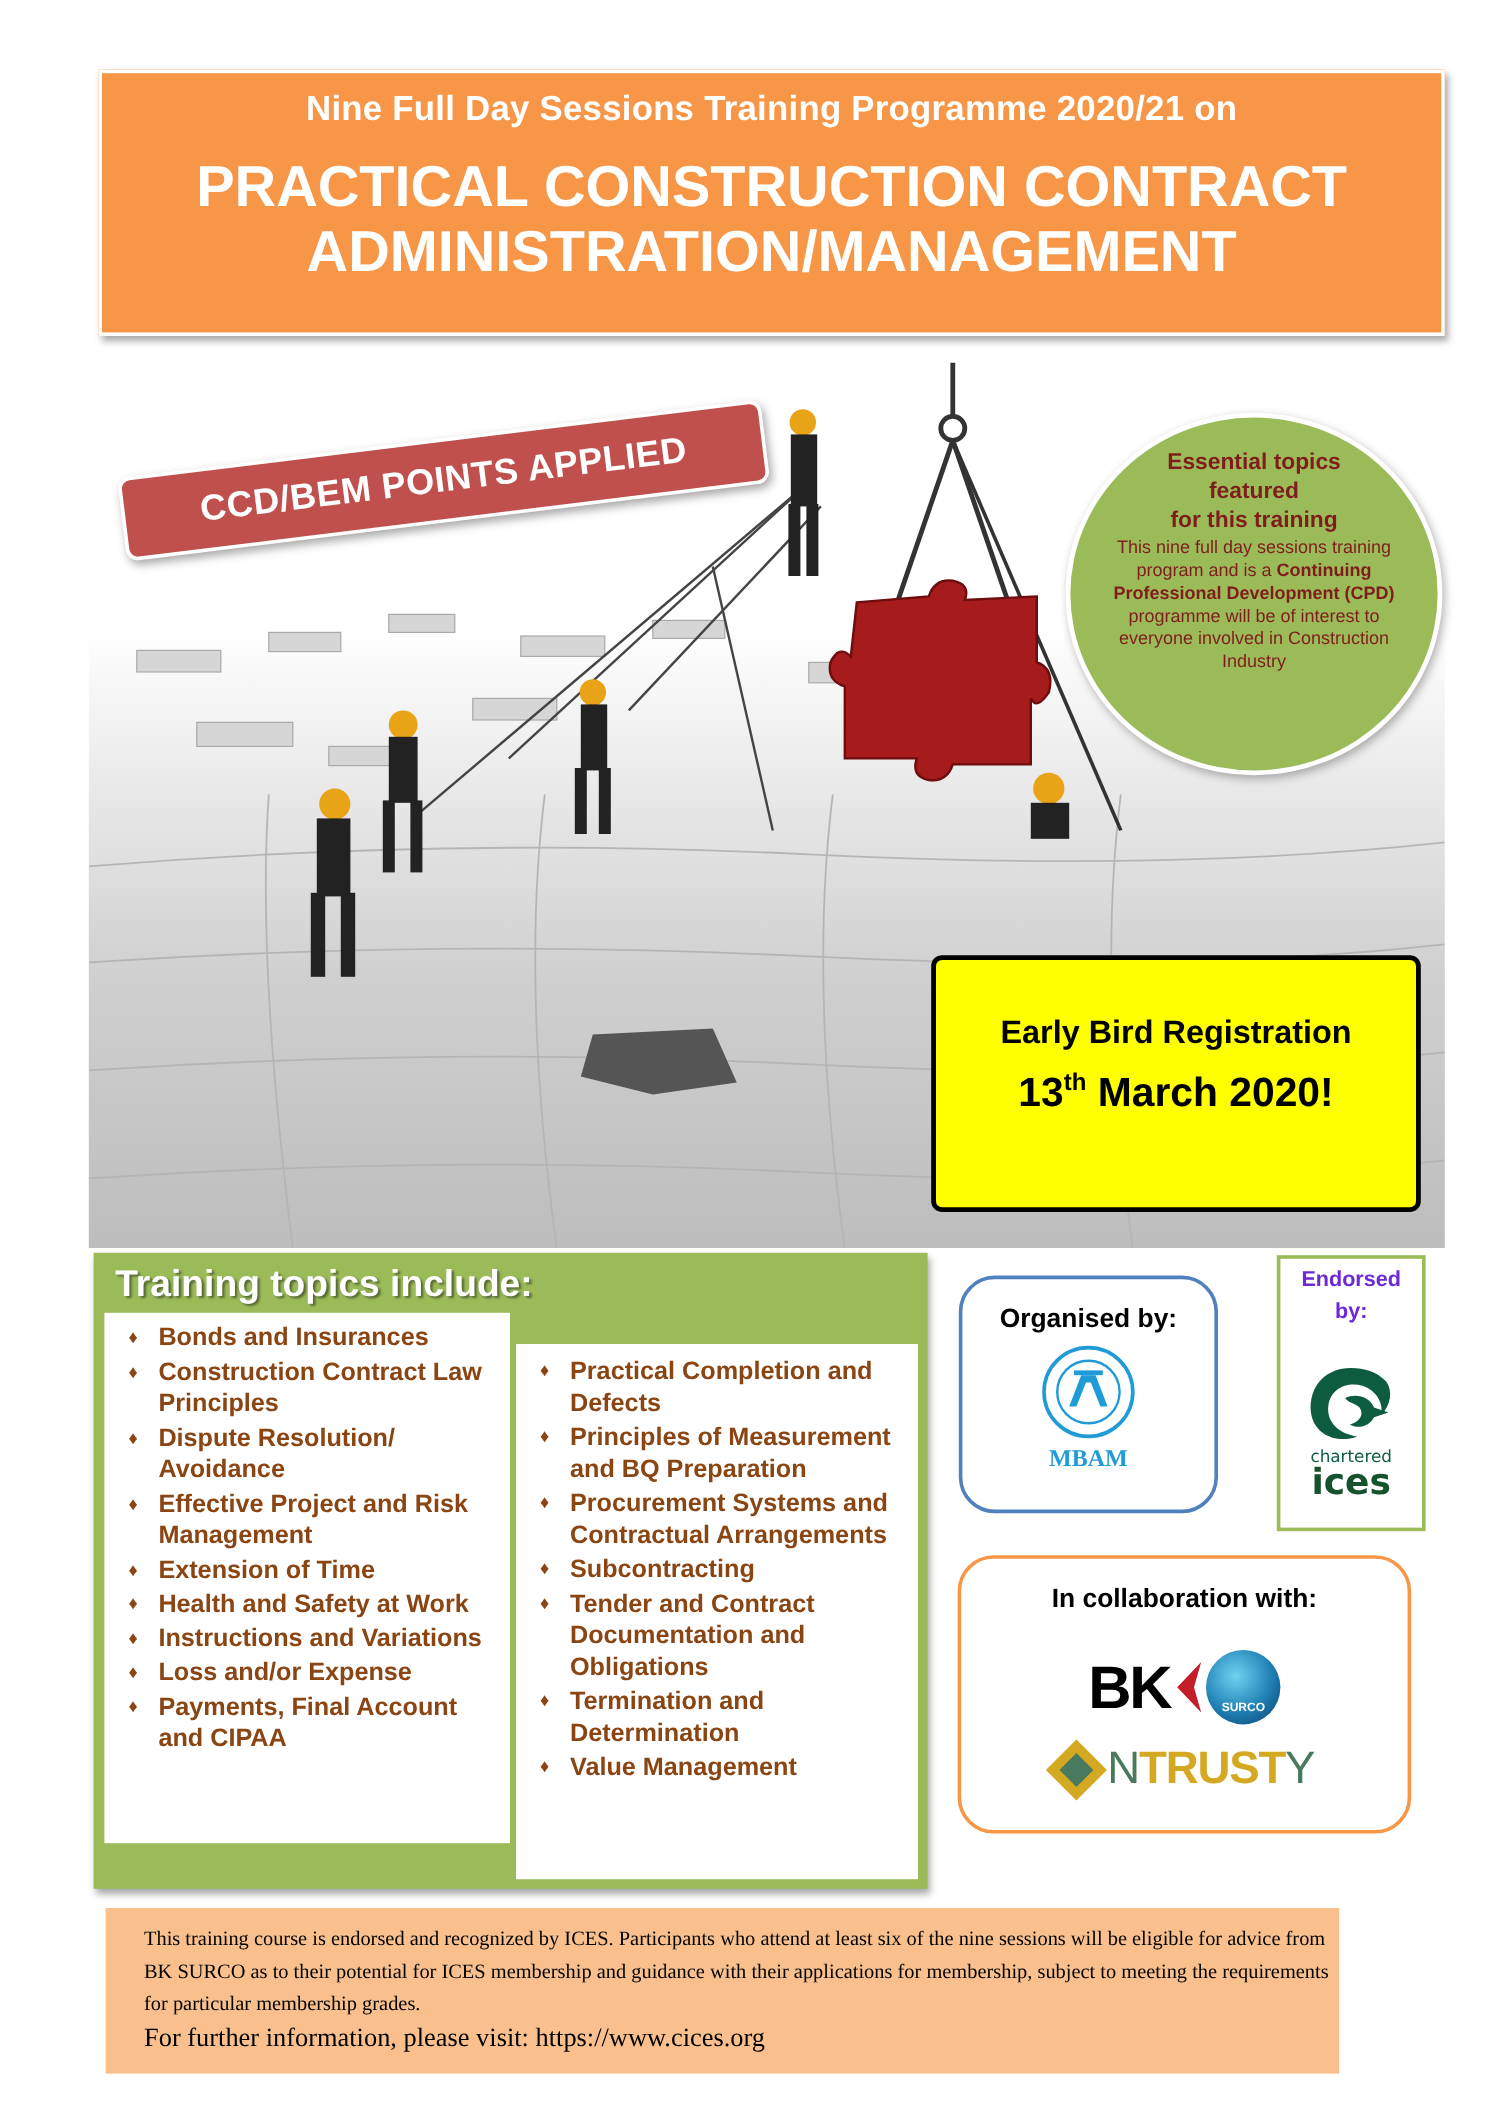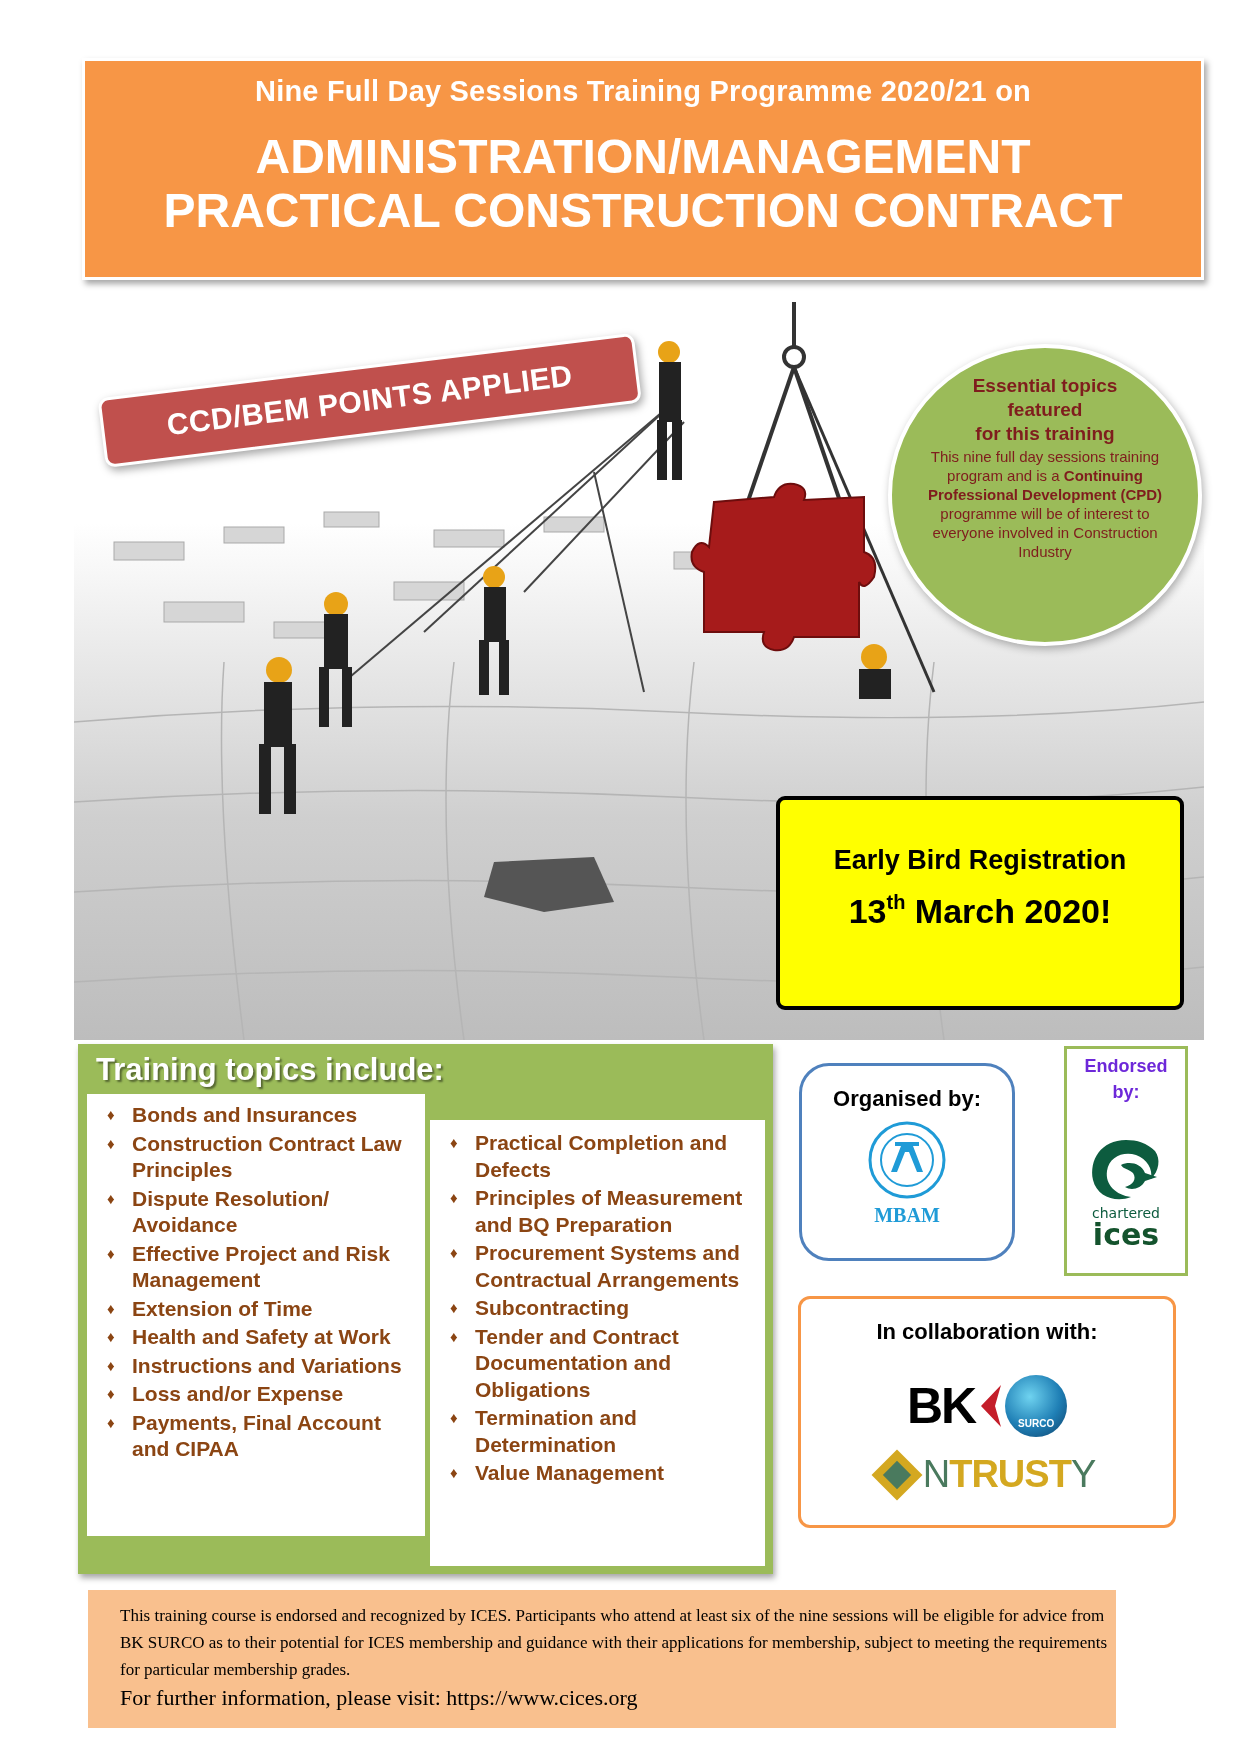--- a/index.html
+++ b/index.html
@@ -86,21 +86,21 @@
     position: absolute; left: 1064px; top: 1046px; width: 124px; height: 230px;
     border: 3px solid #9BBB59; text-align: center; background: #ffffff;
   }
   .endorse-box .label { font-weight: bold; font-size: 18px; line-height: 26px; margin-top: 4px; color: #6d28d9; }
   .ices-logo { margin: 30px auto 0 auto; width: 90px; }
   .ices-text1 { color: #0D5C3F; font-size: 14px; font-family: "DejaVu Sans", sans-serif; margin-top: -4px; }
   .ices-text2 { color: #14532d; font-size: 30px; font-weight: bold; font-family: "DejaVu Sans", sans-serif; line-height: 28px; }
 
   .collab-box {
     position: absolute; left: 798px; top: 1296px; width: 378px; height: 232px;
-    border: 3px solid #F79646; border-radius: 12px; text-align: center; background: #ffffff;
+    border: 3px solid #F79646; border-radius: 30px; text-align: center; background: #ffffff;
   }
   .collab-box .label { font-weight: bold; font-size: 22px; margin-top: 20px; color: #000; }
   .bk-row { display: flex; align-items: center; justify-content: center; margin-top: 30px; gap: 2px; }
   .bk-text { font-weight: bold; font-size: 50px; color: #000; letter-spacing: -2px; line-height: 50px; }
   .surco { width: 62px; height: 62px; border-radius: 50%;
     background: radial-gradient(circle at 40% 35%, #6fd3f0 0%, #1f7fb5 55%, #0d3d66 100%);
     color: #ffffff; font-size: 10px; font-weight: bold; display: flex; align-items: flex-end; justify-content: center; padding-bottom: 8px; }
   .entrusty-row { display: flex; align-items: center; justify-content: center; margin-top: 16px; }
   .entrusty-diamond { width: 36px; height: 36px; background: #D4A820; transform: rotate(45deg); margin-right: 8px; position: relative; }
   .entrusty-diamond::after { content: ""; position: absolute; left: 8px; top: 8px; width: 20px; height: 20px; background: #4A7A5E; }
@@ -117,22 +117,22 @@
   }
   .footer .p { font-size: 17px; line-height: 27px; }
   .footer .link { font-size: 22px; line-height: 30px; margin-top: 0px; }
 </style>
 </head>
 <body>
 
 <div class="header">
   <div class="sub">Nine Full Day Sessions Training Programme 2020/21 on</div>
   <div class="title">
+    <div>PRACTICAL CONSTRUCTION CONTRACT</div>
     <div>ADMINISTRATION/MANAGEMENT</div>
-    <div>PRACTICAL CONSTRUCTION CONTRACT</div>
   </div>
 </div>
 
 <div class="hero">
   <svg width="1130" height="738" viewBox="0 0 1130 738">
 
     <g fill="#d6d6d6" stroke="#a9a9a9" stroke-width="1">
       <rect x="40" y="240" width="70" height="18"></rect>
         <rect x="150" y="225" width="60" height="16"></rect>
       <rect x="250" y="210" width="55" height="15"></rect>

